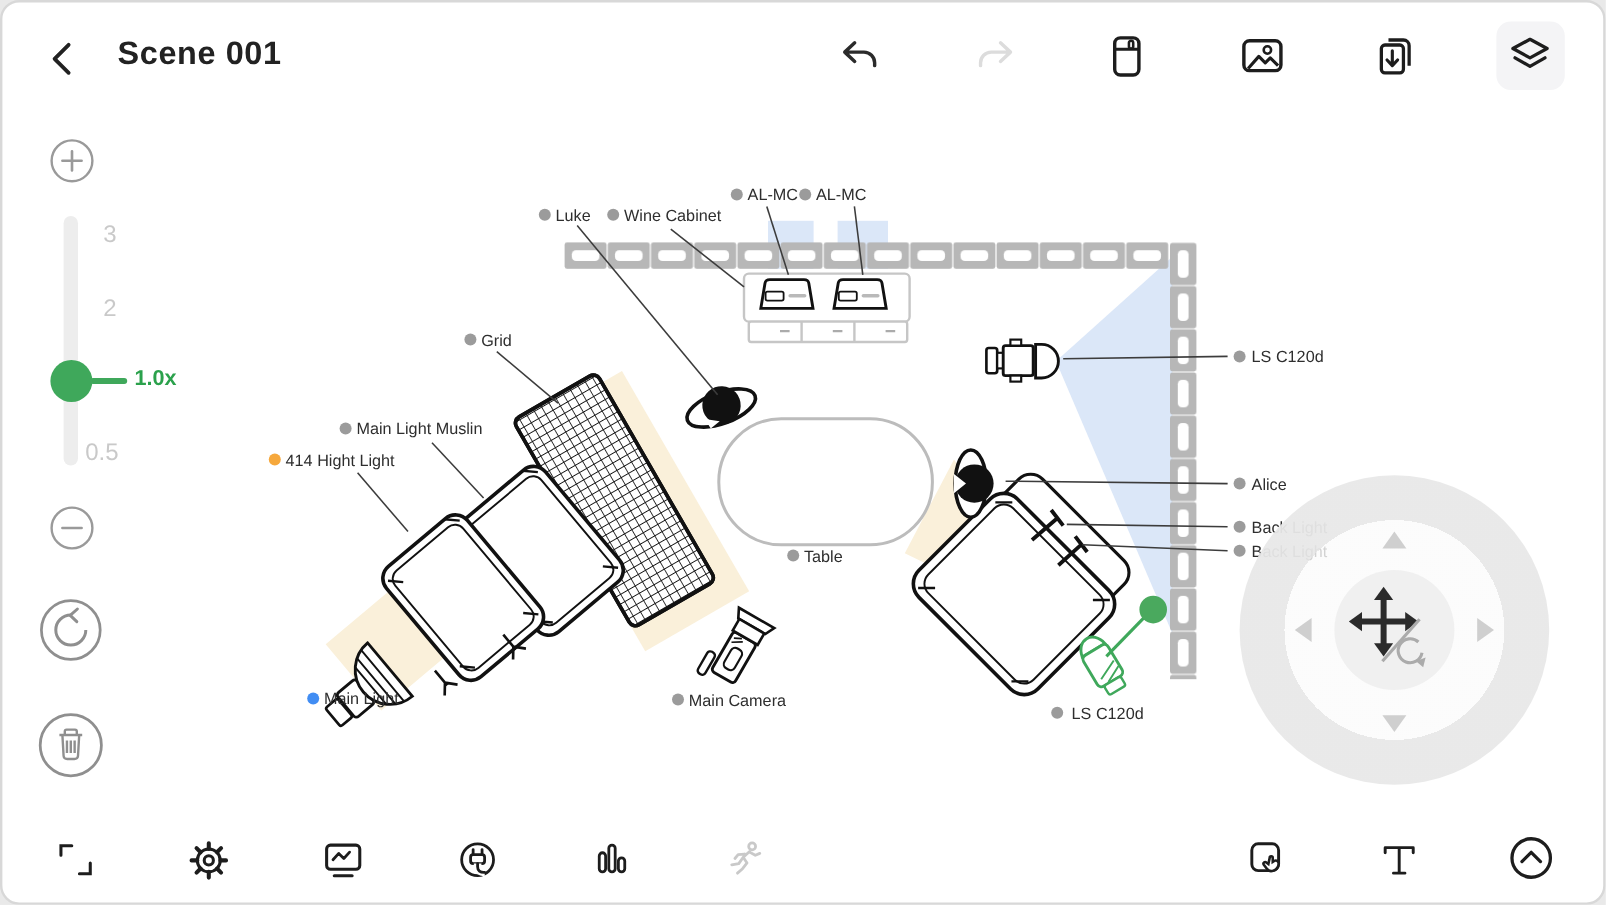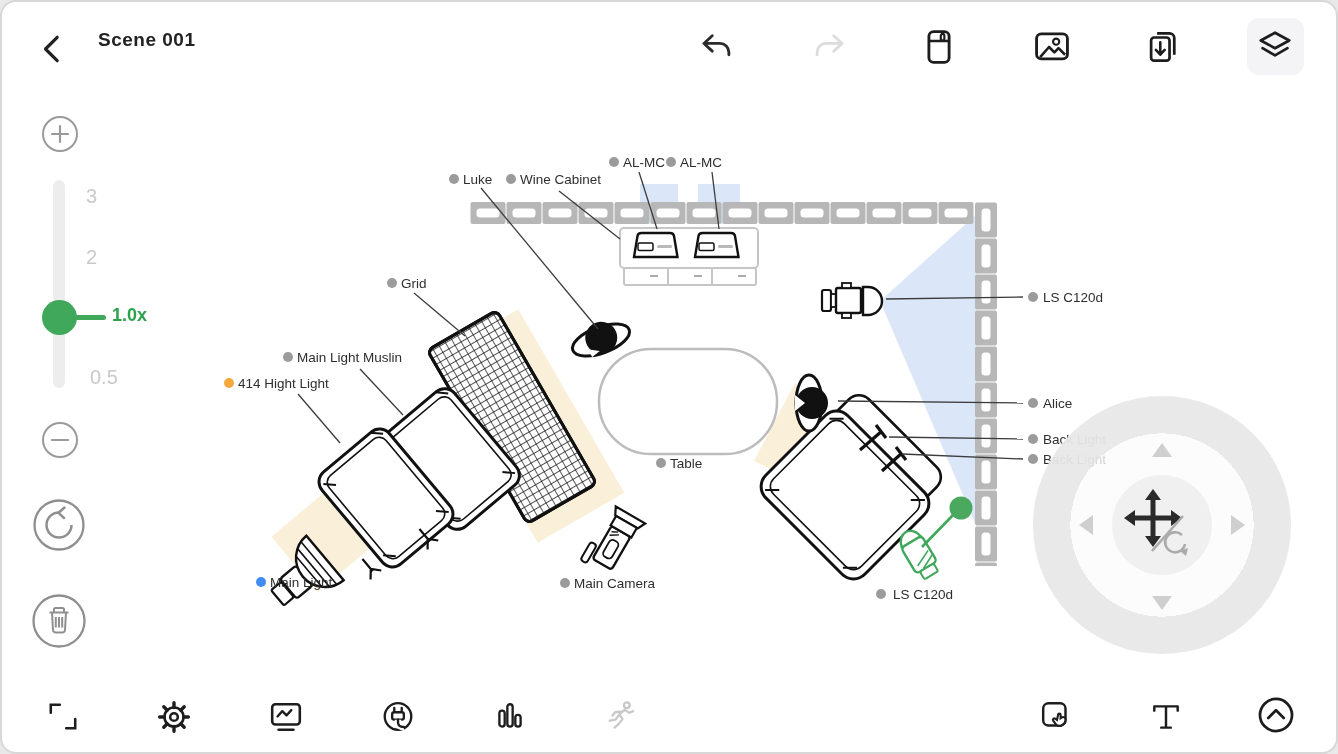--- a/index.html
+++ b/index.html
@@ -1,20 +1,20 @@
 <!DOCTYPE html>
 <html><head>
 <meta charset="utf-8">
 <style>
   html,body{margin:0;padding:0;background:#e9e9e9;}
   .app{position:relative;width:1338px;height:754px;background:#ffffff;overflow:hidden;
        font-family:"Liberation Sans",sans-serif;border:2px solid #d8d8d8;border-radius:16px;box-sizing:border-box;}
   .icon-btn{position:absolute;width:40px;height:40px;display:flex;align-items:center;justify-content:center;
             background:none;border:none;padding:0;cursor:pointer;}
-  .title{position:absolute;left:96px;top:27px;font-size:19px;font-weight:700;color:#222;letter-spacing:.5px;}
+  .title{position:absolute;left:96px;top:27px;font-size:27px;font-weight:700;color:#222;letter-spacing:.5px;}
   .layers-bg{position:absolute;left:1245px;top:16px;width:57px;height:57px;background:#f4f4f6;border-radius:12px;}
   
   .track{position:absolute;left:51px;top:178px;width:12px;height:208px;background:#ededed;border-radius:6px;}
   .tick{position:absolute;color:#c9c9c9;font-size:20px;font-weight:500;}
   .knob{position:absolute;left:40px;top:298px;width:35px;height:35px;border-radius:50%;background:#3fa85b;}
   .knob-line{position:absolute;left:73px;top:313px;width:31px;height:5px;border-radius:3px;background:#3fa85b;}
   .zoom-val{position:absolute;left:110px;top:303px;font-size:18px;font-weight:700;color:#2ba14c;}
   
   svg.canvas{position:absolute;left:0;top:0;}
   svg text{font-family:"Liberation Sans",sans-serif;font-size:13.5px;fill:#2e2e2e;}
@@ -281,21 +281,21 @@
 
 <button class="icon-btn" style="left:38px;top:112px;">
   <svg width="38" height="38" viewBox="0 0 38 38">
     <circle cx="19" cy="19" r="17" fill="#fff" stroke="#9a9a9a" stroke-width="2"></circle>
     <path d="M19 11 V27 M11 19 H27" stroke="#9a9a9a" stroke-width="2.2" stroke-linecap="round"></path>
   </svg>
 </button>
 <div class="track"></div>
 <div class="tick" style="left:84px;top:183px;">3</div>
 <div class="tick" style="left:84px;top:244px;">2</div>
-<div class="tick" style="left:88px;top:364px;text-align:right;">0.5</div>
+<div class="tick" style="left:69px;top:364px;text-align:right;">0.5</div>
 <div class="knob-line"></div>
 <div class="knob"></div>
 <div class="zoom-val">1.0x</div>
 <button class="icon-btn" style="left:38px;top:418px;">
   <svg width="38" height="38" viewBox="0 0 38 38">
     <circle cx="19" cy="19" r="17" fill="#fff" stroke="#9a9a9a" stroke-width="2"></circle>
     <path d="M11 19 H27" stroke="#9a9a9a" stroke-width="2.2" stroke-linecap="round"></path>
   </svg>
 </button>
 <button class="icon-btn" style="left:30px;top:496px;width:54px;height:54px;">

